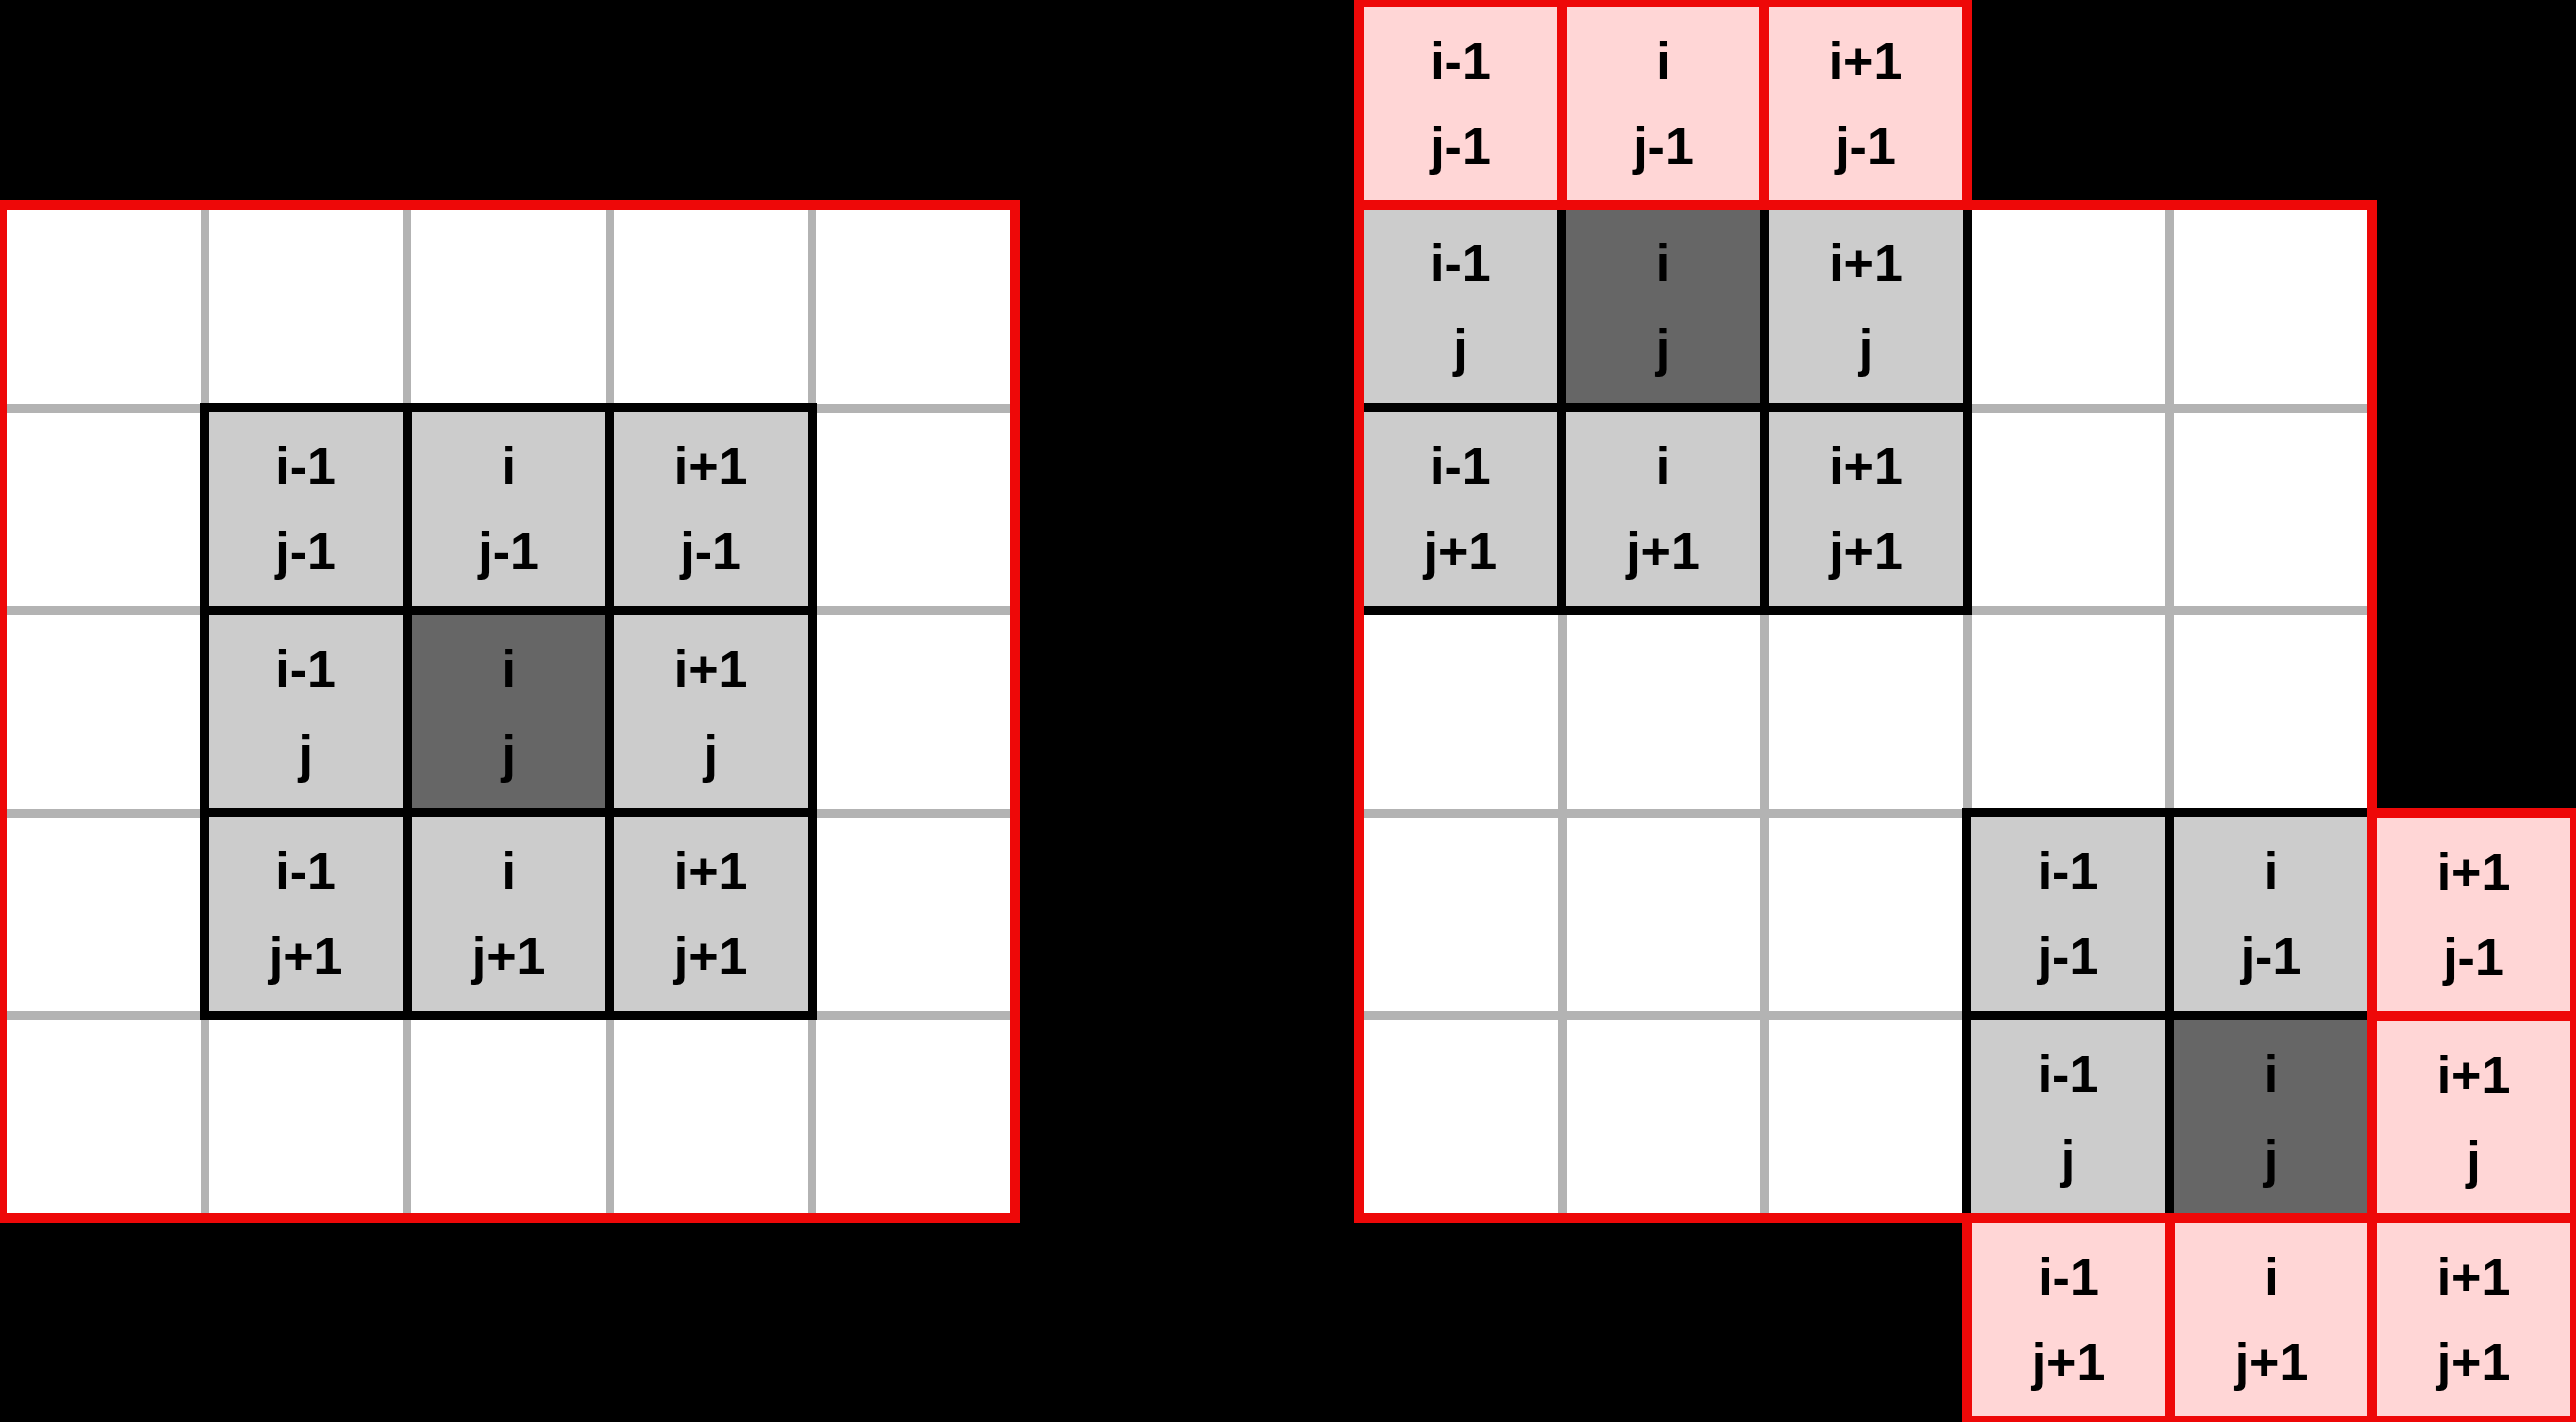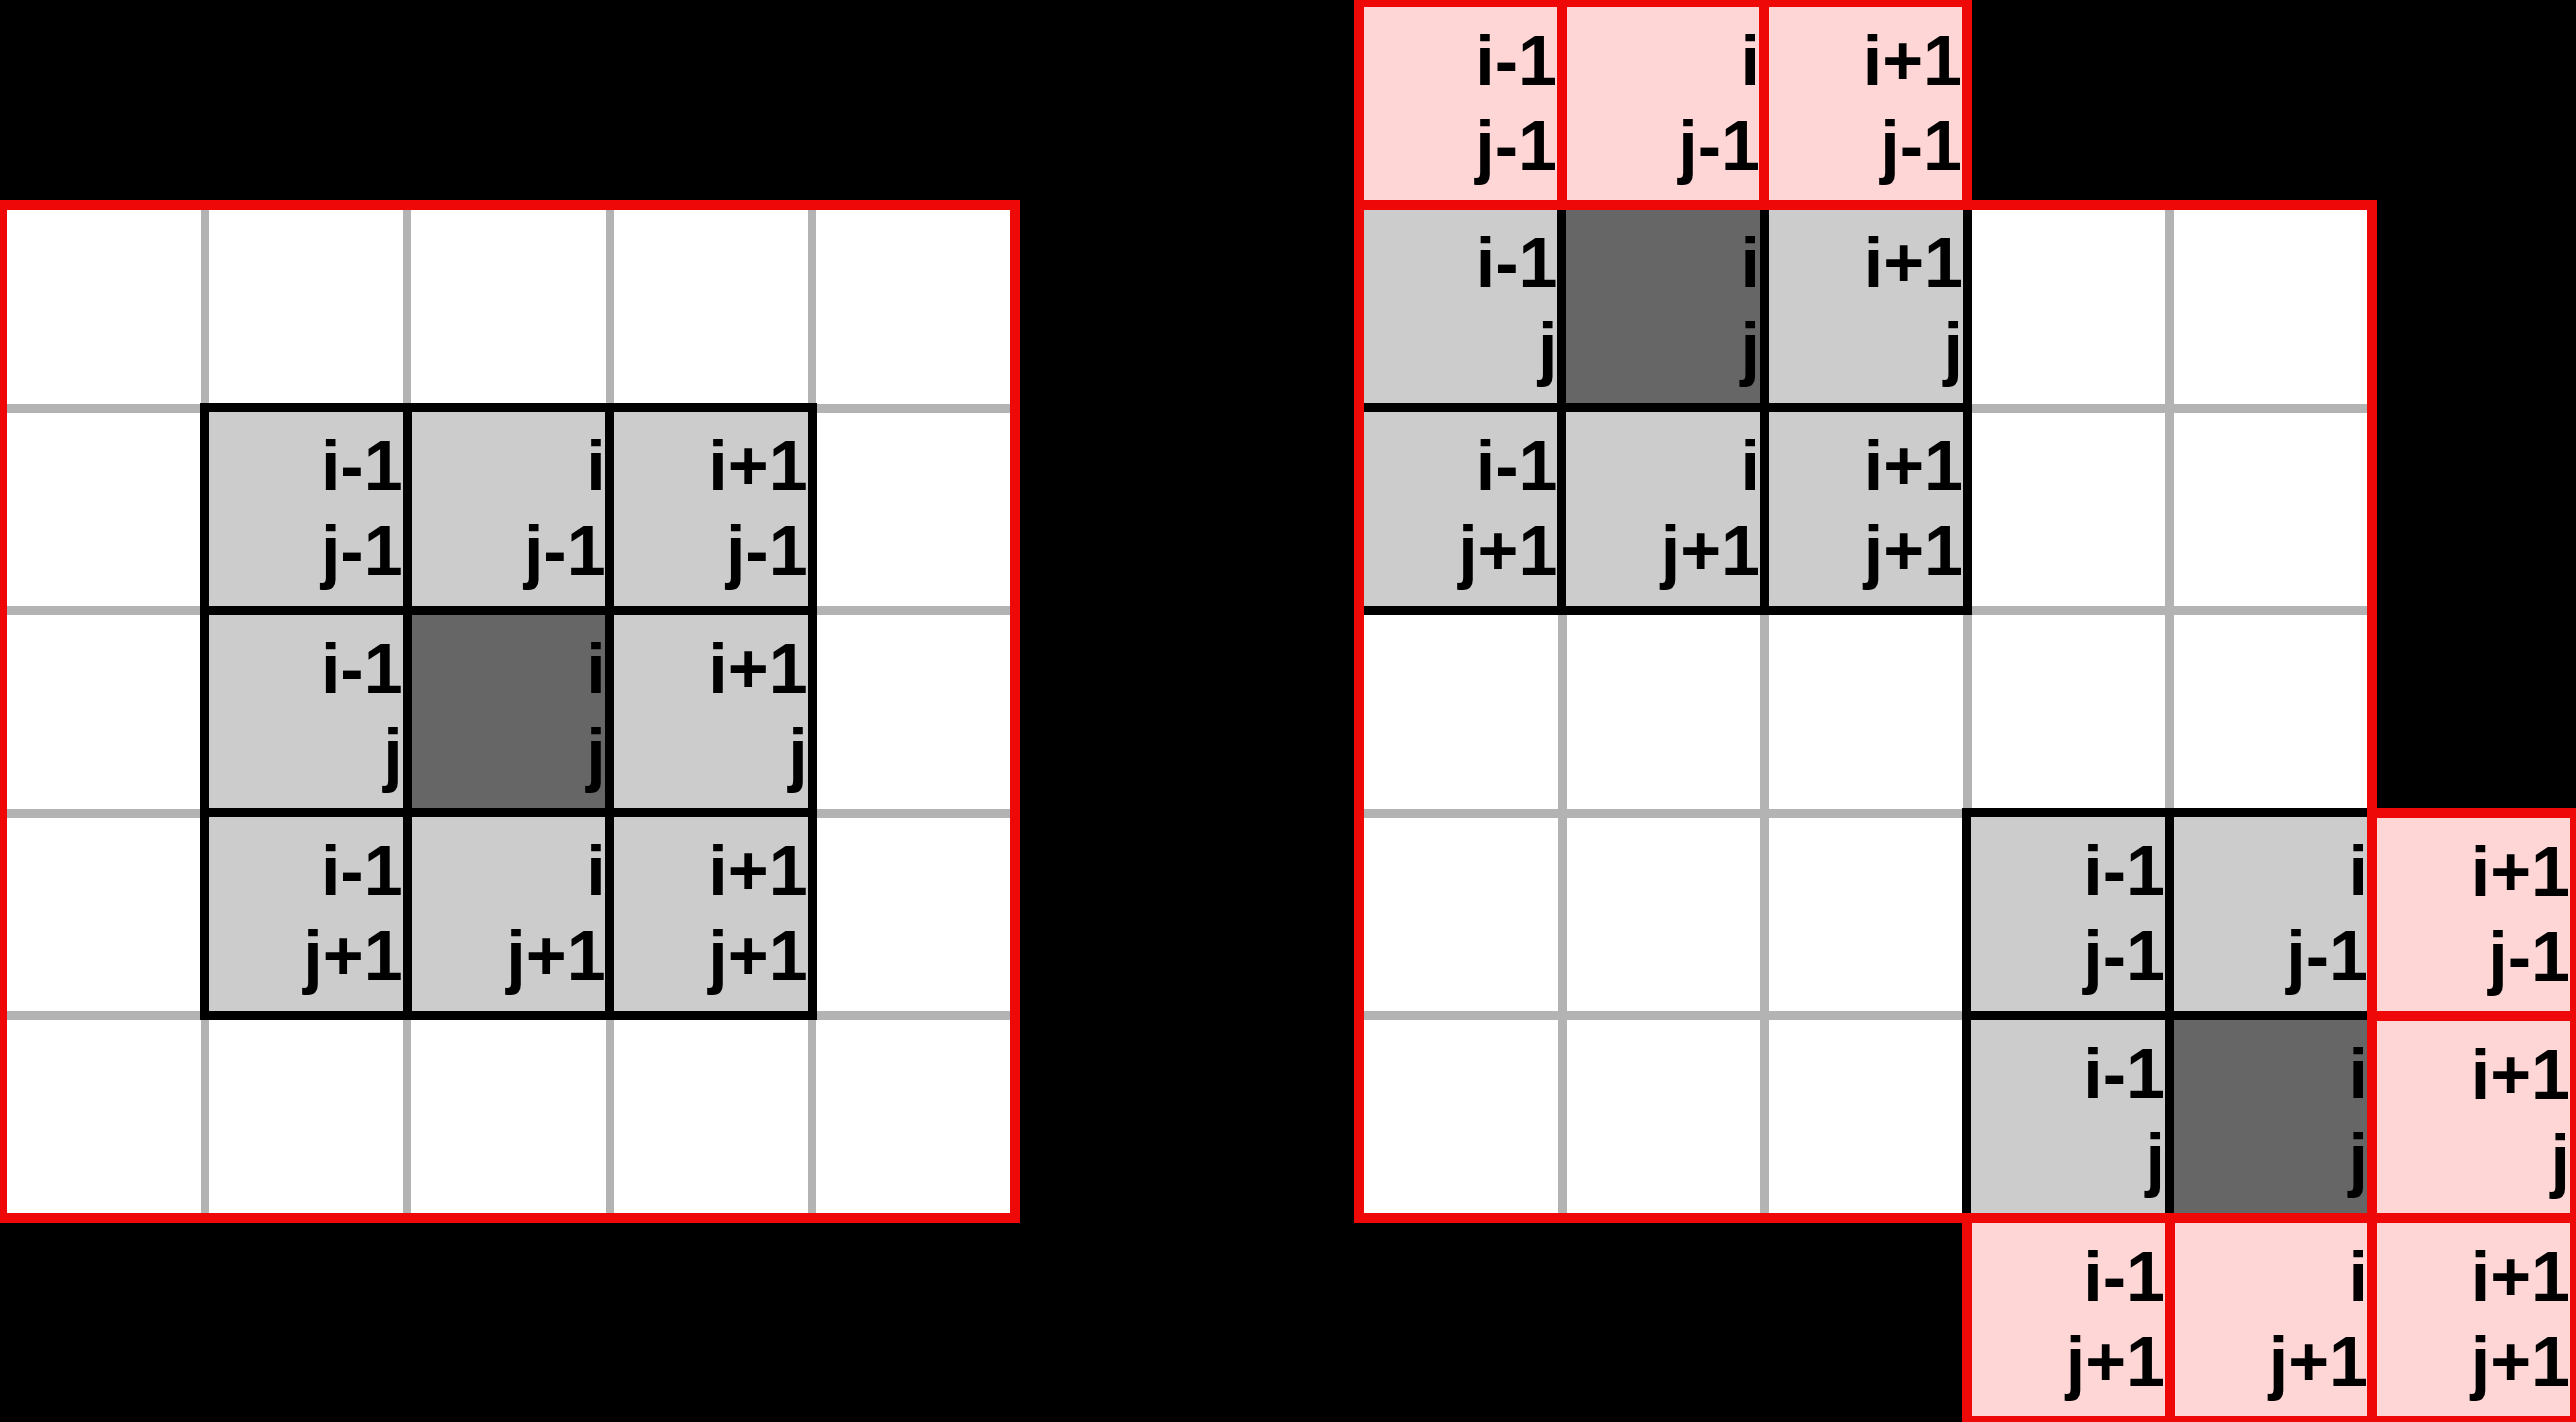--- a/index.html
+++ b/index.html
@@ -16,21 +16,21 @@
   .cell {
     position: absolute;
     box-sizing: border-box;
     border-style: solid;
     display: flex; flex-direction: column;
     justify-content: center; align-items: center;
     text-align: center;
   }
   .cell .ln {
     height: 85px; line-height: 85px; width: 100%;
-    font-size: 70px; font-weight: 700; text-align: right;
+    font-size: 52px; font-weight: 700; text-align: center;
     white-space: nowrap;
   }
   .overlay {
     position: absolute;
     box-sizing: border-box;
     border-style: solid;
     background: transparent;
     pointer-events: none;
   }
 </style>

